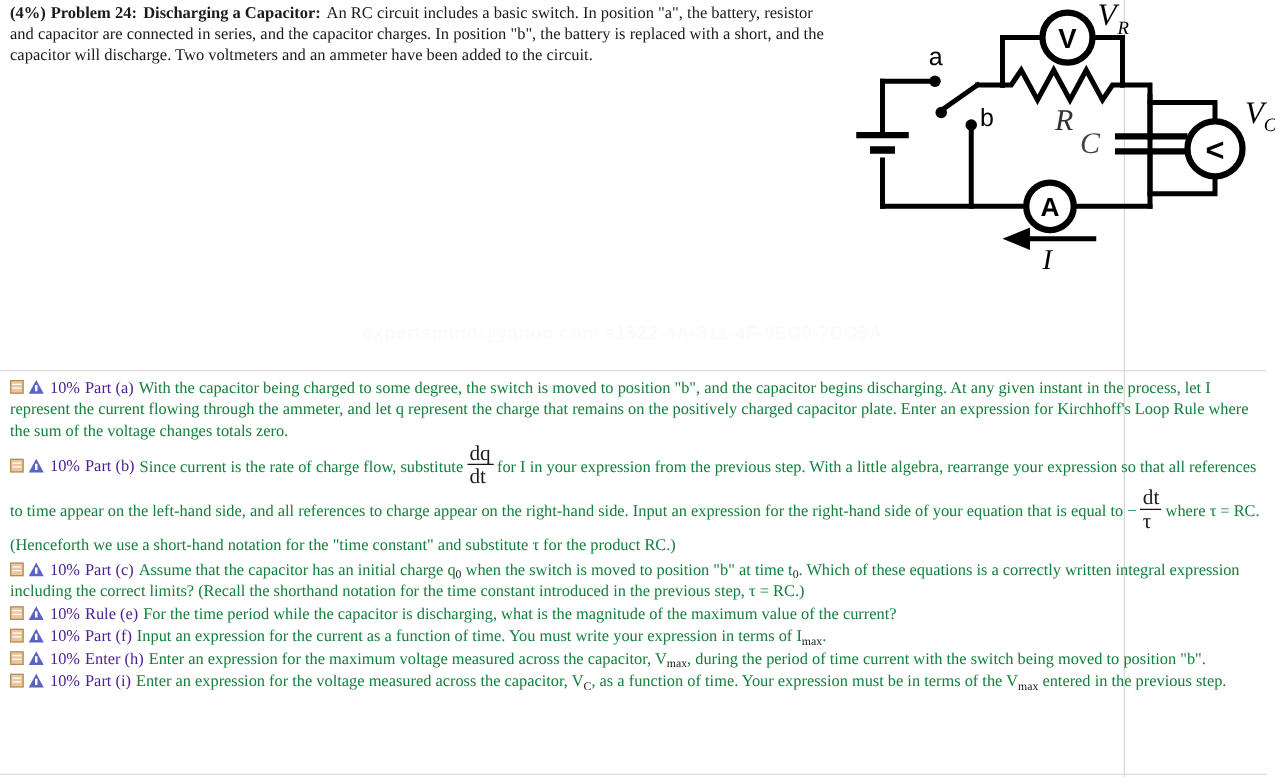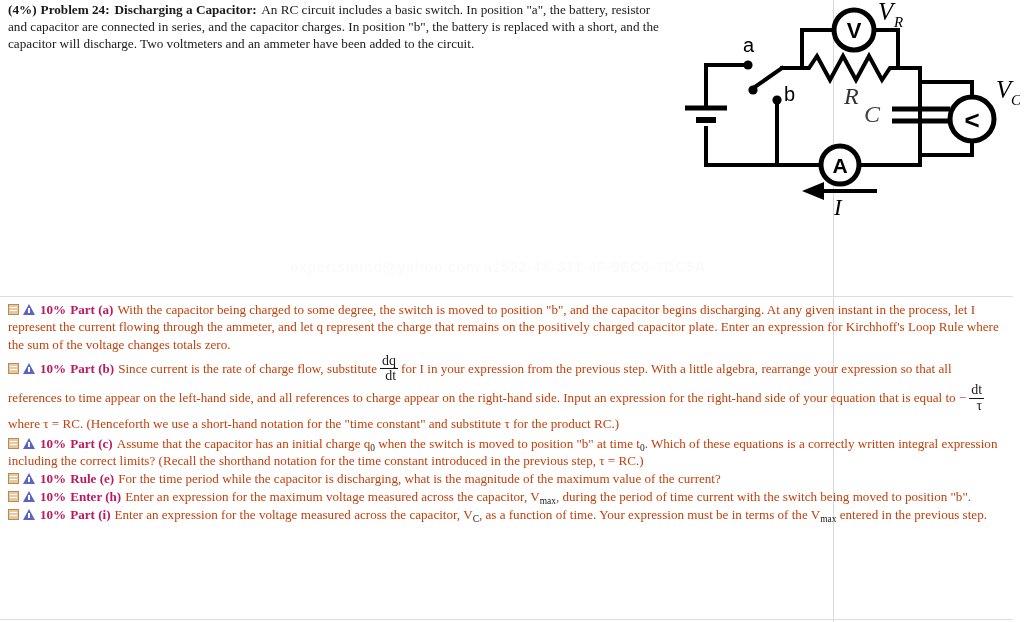--- a/index.html
+++ b/index.html
@@ -9,21 +9,21 @@
   }
   body {
     width: 1024px;
     height: 622px;
     overflow: hidden;
     font-family: "Liberation Serif", "DejaVu Serif", serif;
     color: #1a1a1a;
   }
   #page {
     position: relative;
-    width: 834px;
+    width: 900px;
     height: 622px;
     background: #ffffff;
     box-sizing: border-box;
     border-right: 1px solid #d8d8d8;
   }
 
   
   .problem-head {
     position: absolute;
     left: 8px;
@@ -129,34 +129,34 @@
   .icon-warn::after {
     content: "";
     position: absolute;
     left: -1px;
     top: 4px;
     width: 2px;
     height: 5px;
     background: #ffffff;
   }
   .part-label {
-    color: #be185d;
-    font-weight: bold;
+    color: #4c1d95;
+    font-weight: normal;
     margin-right: 4px;
   }
-  .part-text { color: #c2410c; }
+  .part-text { color: #15803d; }
 
   
   .frac {
     display: inline-block;
     vertical-align: -0.52em;
-    text-align: right;
+    text-align: left;
     line-height: 1.02;
     margin: 0 3px;
-    font-size: 14px;
+    font-size: 17px;
     font-family: Liberation Serif, serif;
   }
   .frac .num { display: block; padding: 0 2px; }
   .frac .den {
     display: block;
     padding: 0 2px;
     border-top: 1.2px solid #141414;
   }
   sub {
     font-size: 0.72em;
@@ -284,20 +284,23 @@
 
     <p class="part">
       <span class="icon-note"></span><span class="icon-warn"></span><span class="part-label">10%</span><span class="part-label">Part (c)</span><span class="part-text">Assume that the capacitor has an initial charge q</span><sub>0</sub> <span class="part-text">when the switch is moved to position "b" at time t</span><sub>0</sub><span class="part-text">. Which of these equations is a correctly written integral expression including the correct limits? (Recall the shorthand notation for the time constant introduced in the previous step, τ = RC.)</span>
     </p>
 
 
     <p class="part">
       <span class="icon-note"></span><span class="icon-warn"></span><span class="part-label">10%</span><span class="part-label">Rule (e)</span><span class="part-text">For the time period while the capacitor is discharging, what is the magnitude of the maximum value of the current?</span>
     </p>
 
+    <p class="part">
+      <span class="icon-note"></span><span class="icon-warn"></span><span class="part-label">10%</span><span class="part-label">Part (f)</span><span class="part-text">Input an expression for the current as a function of time. You must write your expression in terms of I</span><sub>max</sub><span class="part-text">.</span>
+    </p>
 
 
     <p class="part">
       <span class="icon-note"></span><span class="icon-warn"></span><span class="part-label">10%</span><span class="part-label">Enter (h)</span><span class="part-text">Enter an expression for the maximum voltage measured across the capacitor, V</span><sub>max</sub><span class="part-text">, during the period of time current with the switch being moved to position "b".</span>
     </p>
 
     <p class="part">
       <span class="icon-note"></span><span class="icon-warn"></span><span class="part-label">10%</span><span class="part-label">Part (i)</span><span class="part-text">Enter an expression for the voltage measured across the capacitor, V</span><sub>C</sub><span class="part-text">, as a function of time. Your expression must be in terms of the V</span><sub>max</sub> <span class="part-text">entered in the previous step.</span>
     </p>
 

